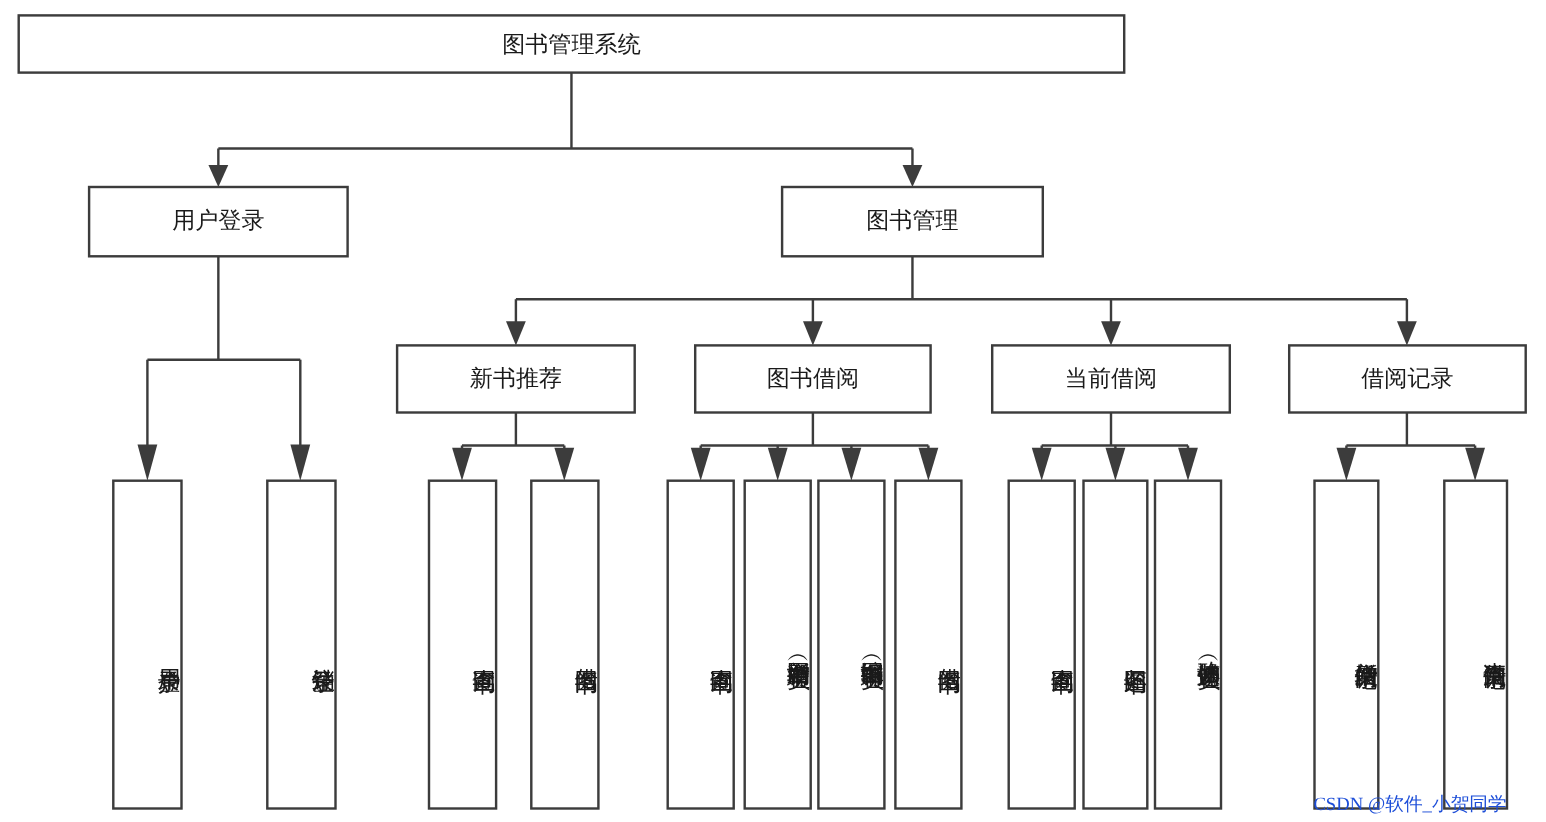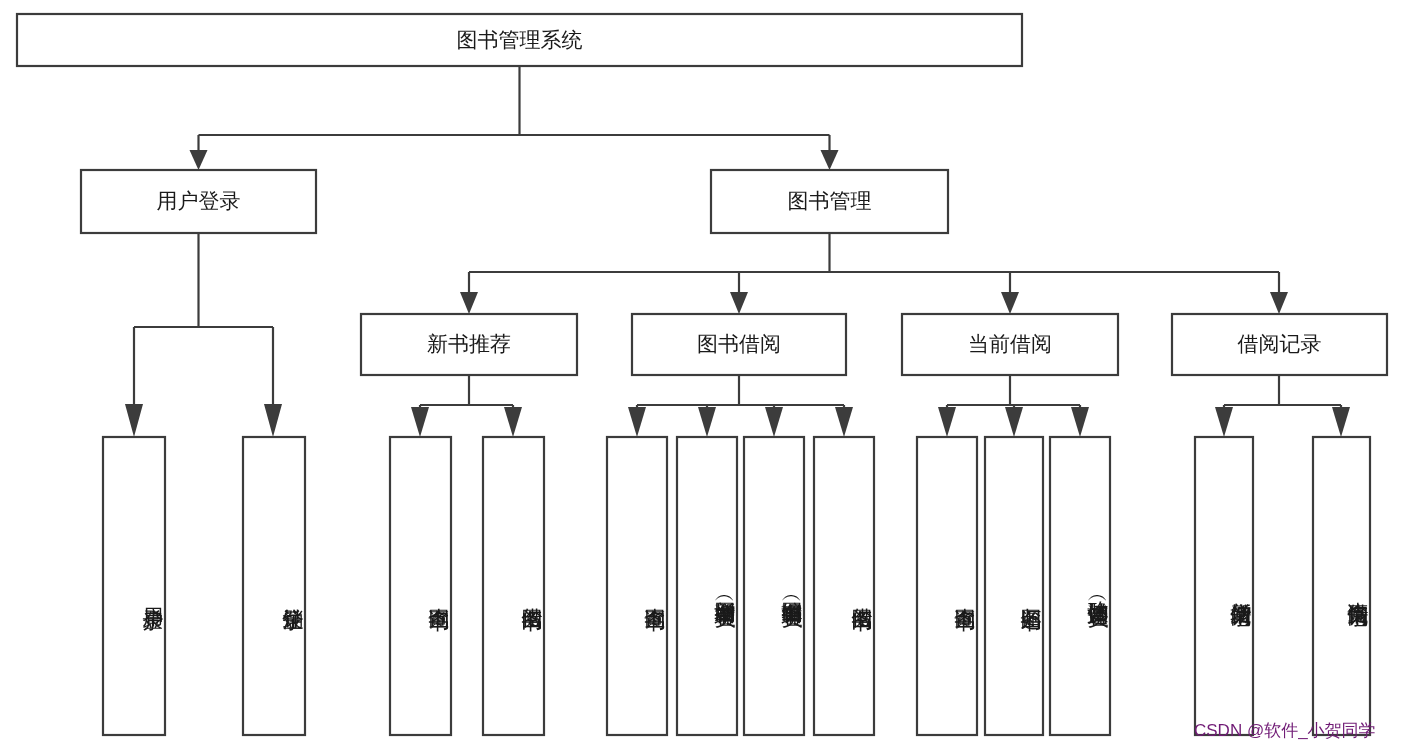--- a/index.html
+++ b/index.html
@@ -55,23 +55,23 @@
     letter-spacing: 1px;
     text-align: center;
     display: flex;
     align-items: flex-start;
     justify-content: center;
     white-space: nowrap;
     pointer-events: none;
   }
   .watermark {
     position: absolute;
-    font-family: Liberation Sans, sans-serif;
+    font-family: Liberation Serif, serif;
     font-size: 17px;
-    color: #701a75;
+    color: #1d4ed8;
     white-space: nowrap;
   }
 </style>
 </head>
 <body>
 
 <div id="diagram-root">
 
   <svg id="flow" width="1405" height="747" viewBox="0 0 1405 747">
 

